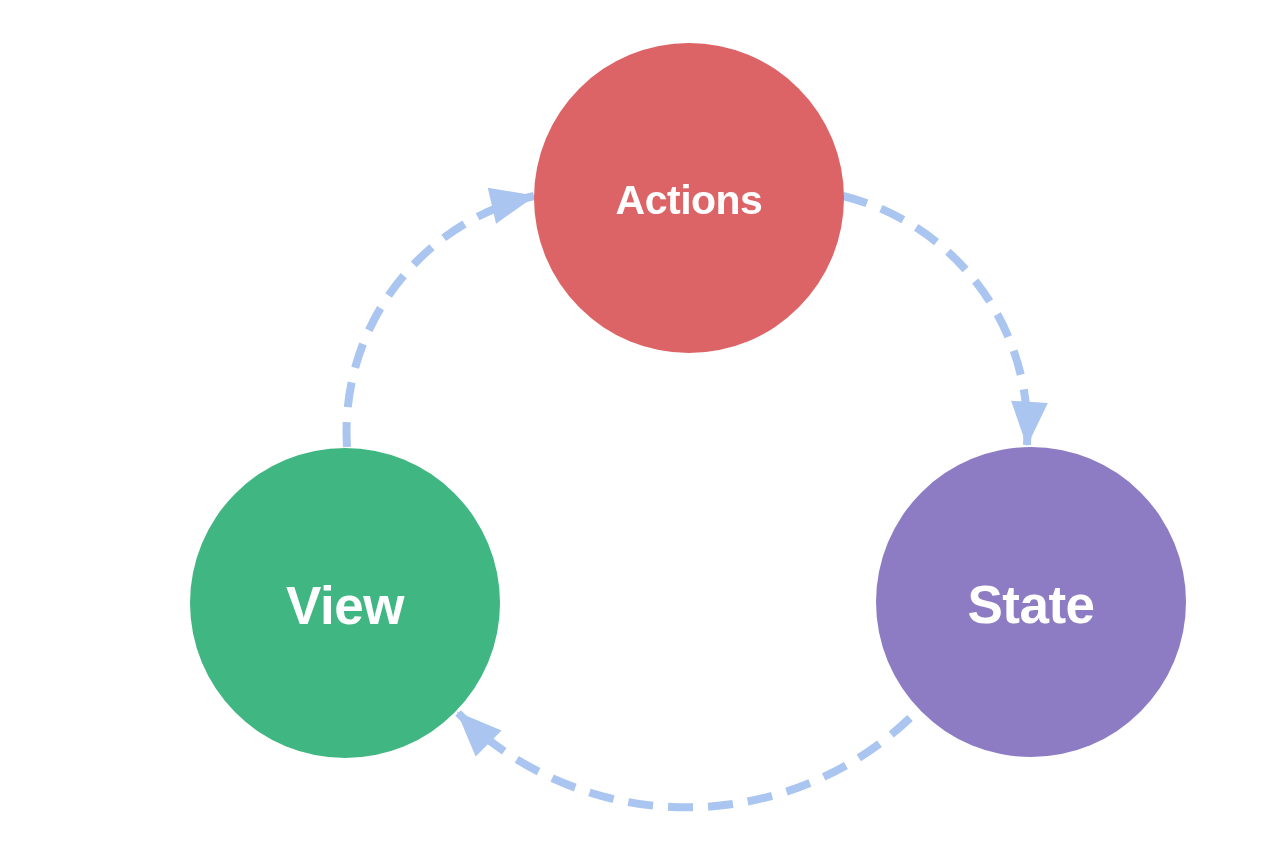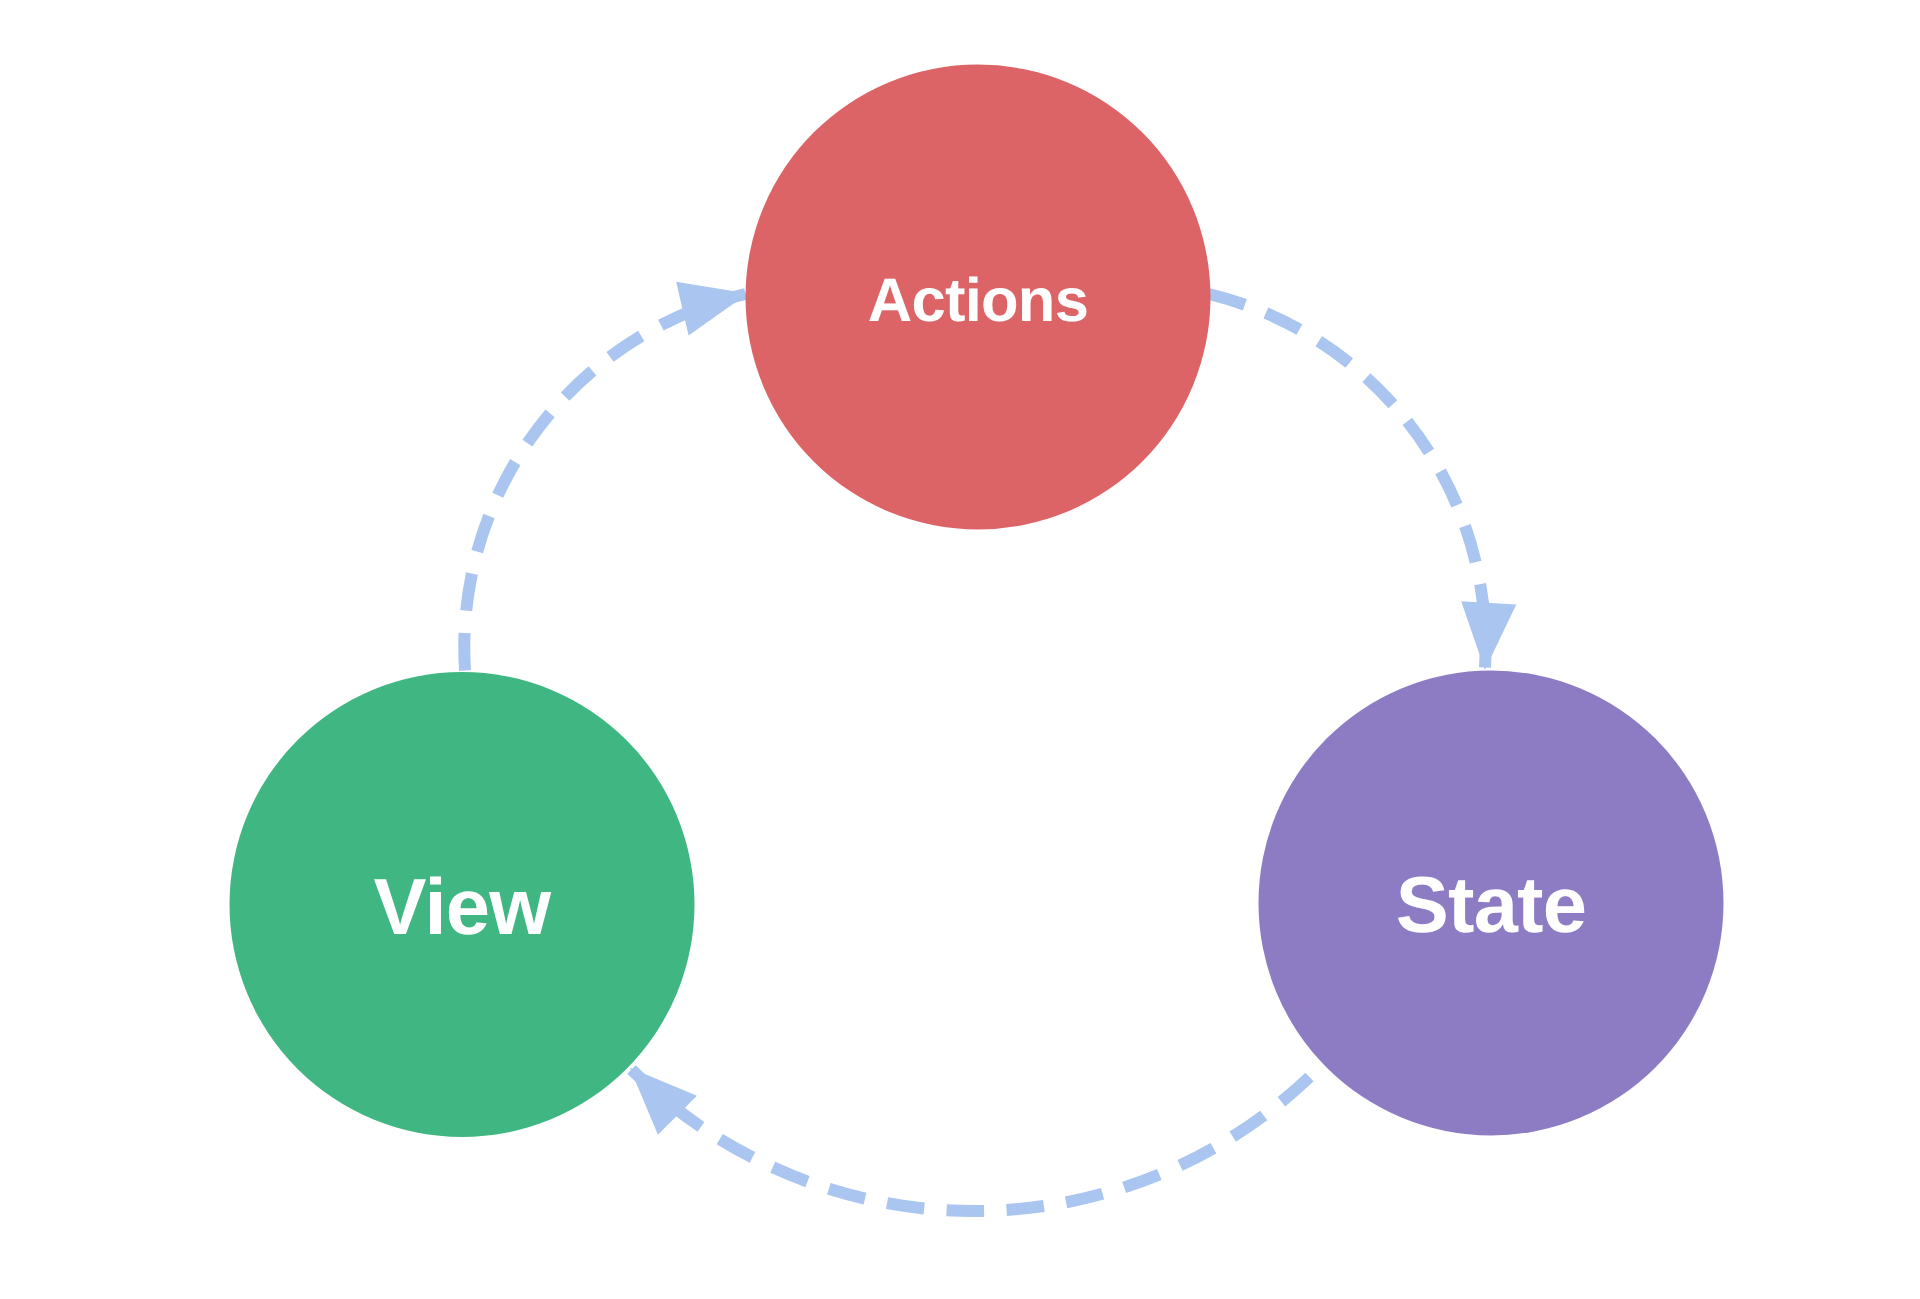--- a/index.html
+++ b/index.html
@@ -7,20 +7,21 @@
     padding: 0;
     width: 1280px;
     height: 866px;
     background: #ffffff;
     overflow: hidden;
   }
   #stage {
     position: relative;
     width: 1176px;
     height: 866px;
+    padding-left: 37px;
   }
   .flow-arc {
     fill: none;
     stroke-width: 8;
     stroke-dasharray: 25 15;
     stroke-linecap: butt;
   }
   .node-label {
     font-family: "Liberation Sans", sans-serif;
     font-weight: bold;

